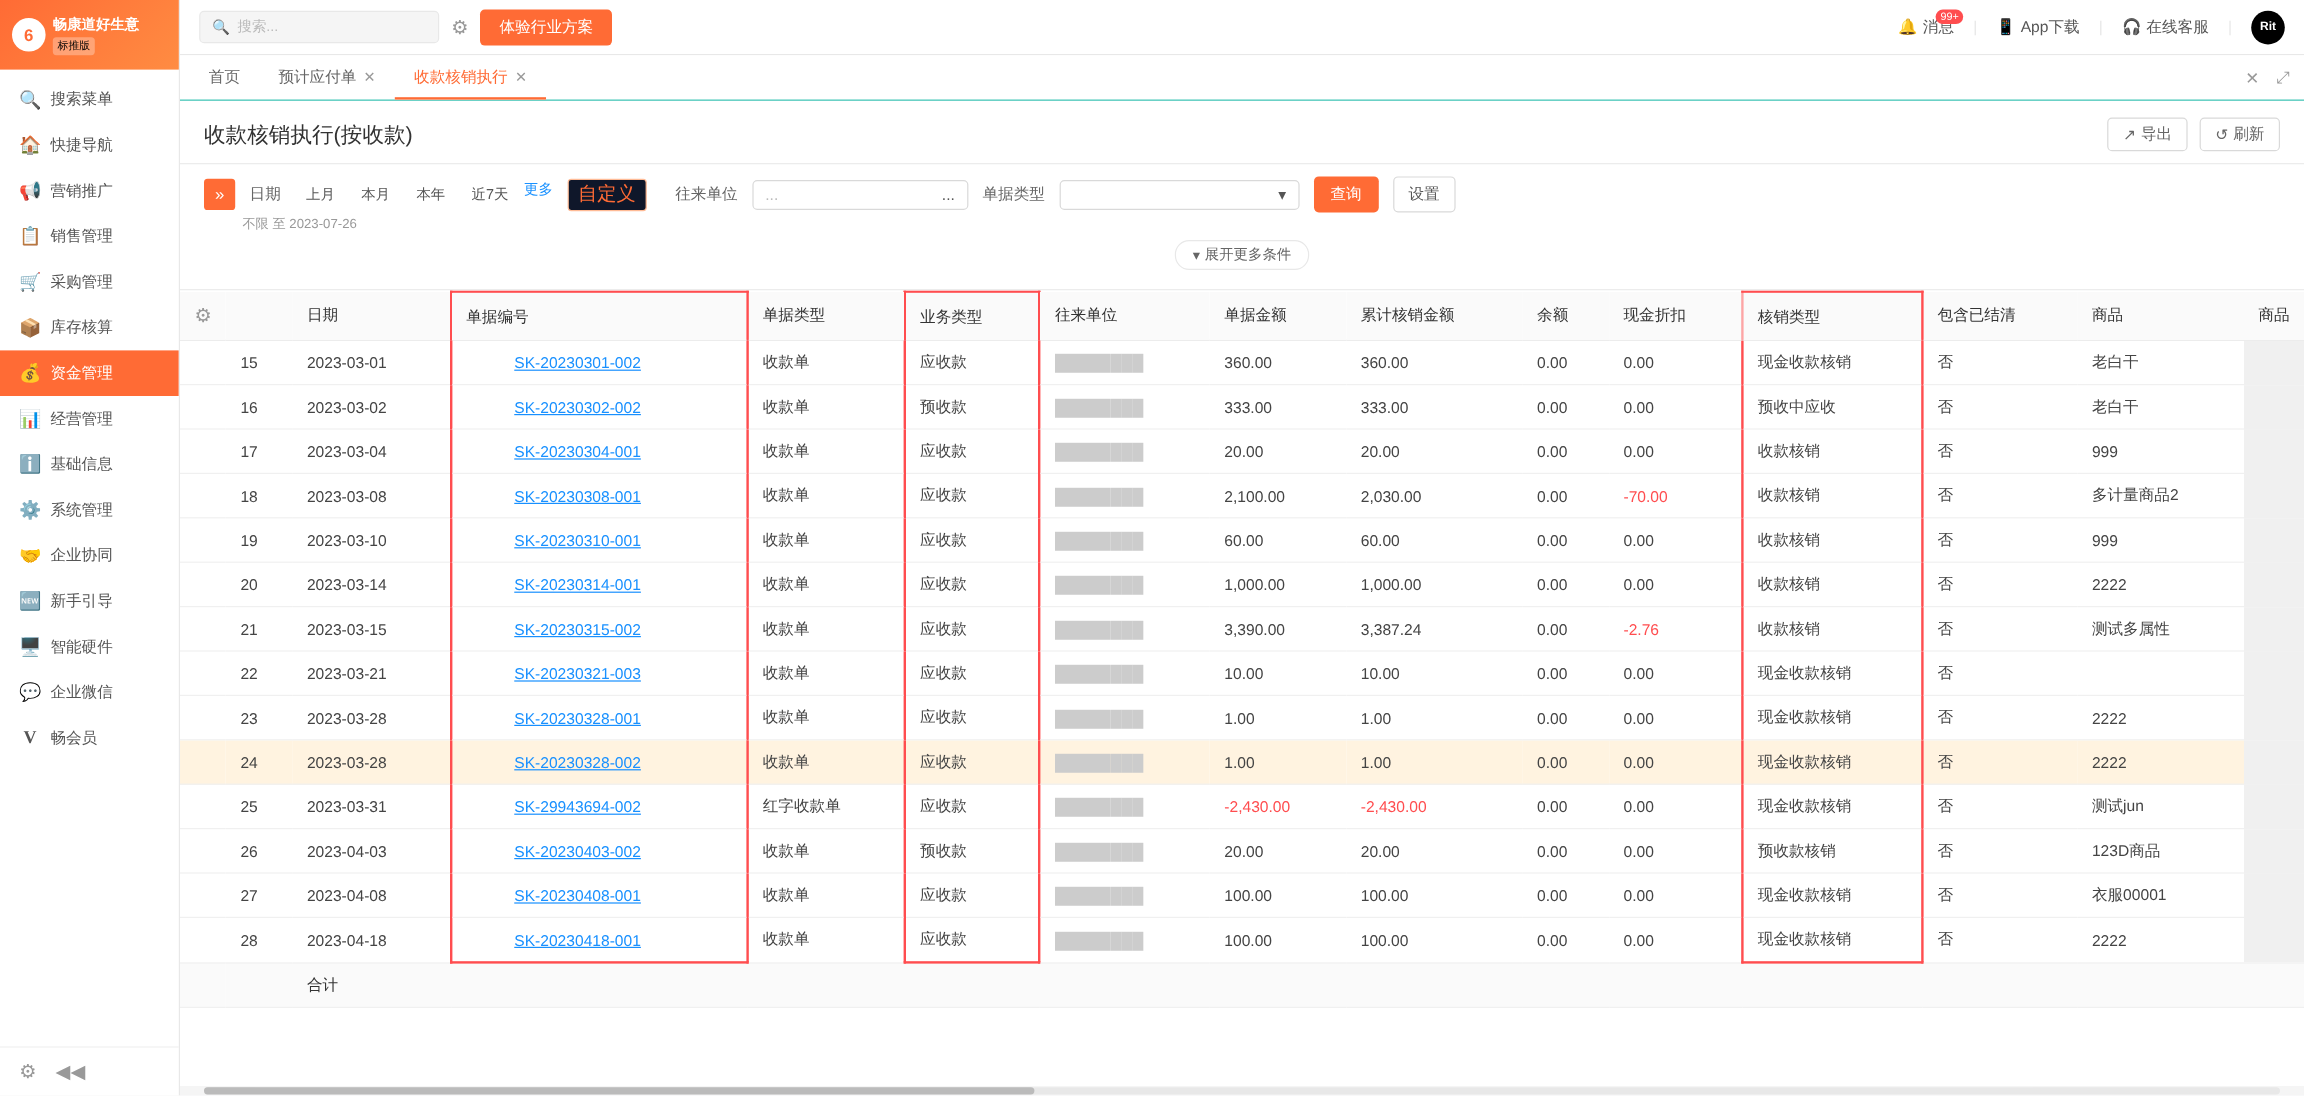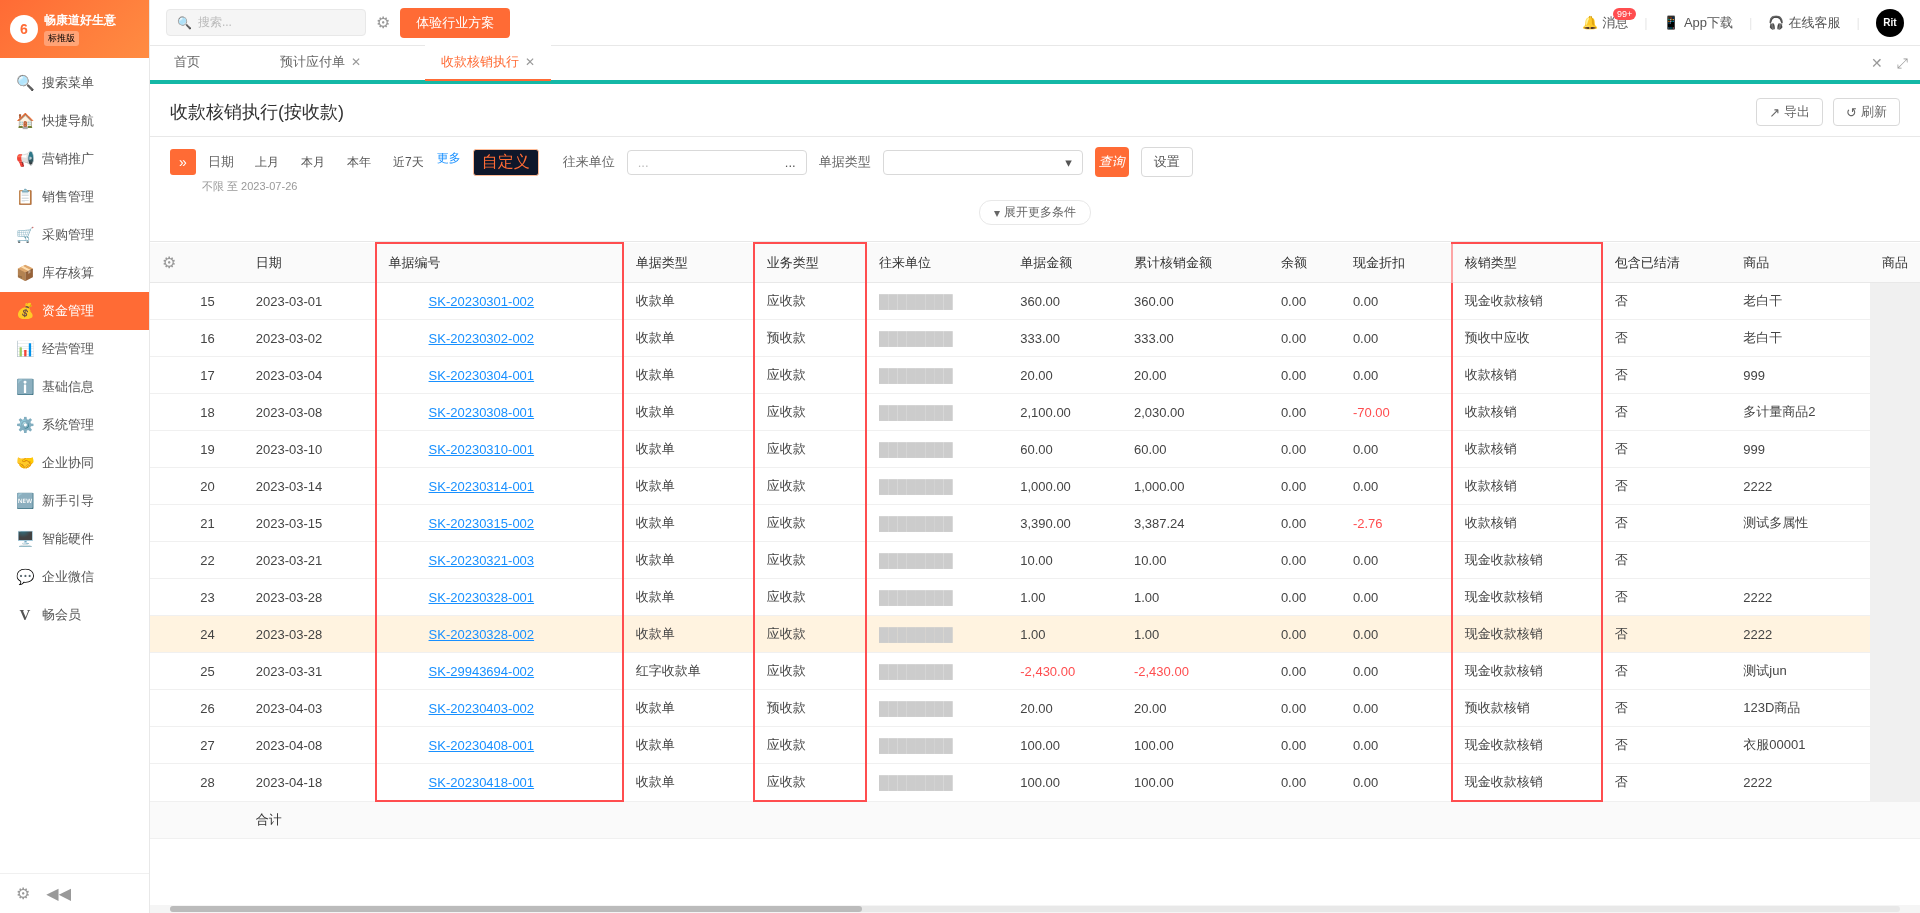--- a/index.html
+++ b/index.html
@@ -27,21 +27,21 @@
     .topbar-btn { background: #ff6b35; color: #fff; border: none; border-radius: 4px; padding: 6px 16px; font-size: 13px; cursor: pointer; white-space: nowrap; }
     .topbar-spacer { flex: 1; }
     .topbar-right { display: flex; align-items: center; gap: 16px; color: #555; font-size: 13px; }
     .topbar-right .notif { position: relative; cursor: pointer; }
     .notif-badge { position: absolute; top: -6px; right: -8px; background: #ff4d4f; color: #fff; font-size: 9px; border-radius: 8px; padding: 1px 4px; }
     .topbar-right .sep { color: #e8e8e8; }
     .topbar-right .link { cursor: pointer; display: flex; align-items: center; gap: 4px; }
     .user-avatar { width: 28px; height: 28px; background: #000000; border-radius: 50%; display: flex; align-items: center; justify-content: center; color: #fff; font-size: 10px; font-weight: bold; }
 
     
-    .tabs { background: #fff; border-bottom: 4px solid #14b8a6; display: flex; align-items: center; padding: 0 8px; height: 38px; gap: 48px; }
+    .tabs { background: #fff; border-bottom: 1px solid #14b8a6; display: flex; align-items: center; padding: 0 8px; height: 38px; }
     .tab { padding: 8px 16px; font-size: 13px; cursor: pointer; color: #666; border-bottom: 2px solid transparent; display: flex; align-items: center; gap: 6px; white-space: nowrap; }
     .tab.active { color: #ff6b35; border-bottom-color: #ff6b35; background: #fff; }
     .tab-close { color: #999; font-size: 12px; cursor: pointer; }
     .tabs-spacer { flex: 1; }
     .tabs-actions { display: flex; align-items: center; gap: 6px; }
     .tab-action-btn { color: #999; font-size: 14px; cursor: pointer; padding: 4px; }
 
     
     .content { flex: 1; overflow: hidden; display: flex; flex-direction: column; background: #f0f2f5; }
     .page-header { background: #fff; padding: 14px 20px 10px; display: flex; align-items: center; justify-content: space-between; border-bottom: 1px solid #e8e8e8; }
@@ -58,21 +58,21 @@
     .filter-date-btn { padding: 3px 8px; font-size: 12px; color: #555; cursor: pointer; border: 1px solid transparent; border-radius: 3px; }
     .filter-more { color: #1890ff; font-size: 12px; cursor: pointer; }
     .filter-custom { background: #0f172a; border: 1px solid #ffbb96; border-radius: 3px; padding: 2px 8px; font-size: 16px; color: #ff6b35; cursor: pointer; text-align: center; }
     .filter-subtext { font-size: 11px; color: #999; margin-top: 2px; margin-left: 32px; }
     .filter-separator { color: #e8e8e8; }
 
     .filter-field { border: 1px solid #d9d9d9; border-radius: 4px; padding: 4px 10px; font-size: 13px; color: #555; min-width: 180px; display: flex; align-items: center; justify-content: space-between; cursor: pointer; background: #fff; }
     .filter-field .placeholder { color: #bbb; }
     .filter-select { border: 1px solid #d9d9d9; border-radius: 4px; padding: 4px 10px; font-size: 13px; color: #555; min-width: 200px; display: flex; align-items: center; justify-content: space-between; cursor: pointer; background: #fff; }
 
-    .query-btn { background: #ff6b35; color: #fff; border: none; border-radius: 4px; padding: 6px 4px; font-size: 13px; cursor: pointer; font-style: italic; }
+    .query-btn { background: #ff6b35; color: #fff; border: none; border-radius: 4px; padding: 6px 14px; font-size: 13px; cursor: pointer; }
     .settings-btn { border: 1px solid #d9d9d9; border-radius: 4px; padding: 5px 12px; font-size: 13px; color: #555; cursor: pointer; background: #fff; }
 
     .expand-row { display: flex; align-items: center; justify-content: center; padding: 6px 0; }
     .expand-btn { color: #666; font-size: 12px; cursor: pointer; display: flex; align-items: center; gap: 4px; border: 1px solid #e8e8e8; border-radius: 12px; padding: 3px 14px; background: #fff; }
 
     
     .table-container { flex: 1; overflow: auto; margin: 0; background: #fff; }
     .data-table { width: 100%; border-collapse: collapse; font-size: 13px; }
     .data-table th { background: #fafafa; color: #333; font-weight: 500; padding: 10px 12px; border-bottom: 1px solid #e8e8e8; white-space: nowrap; text-align: left; position: sticky; top: 0; z-index: 1; }
     .data-table td { padding: 9px 12px; border-bottom: 1px solid #f0f0f0; color: #444; white-space: nowrap; }

